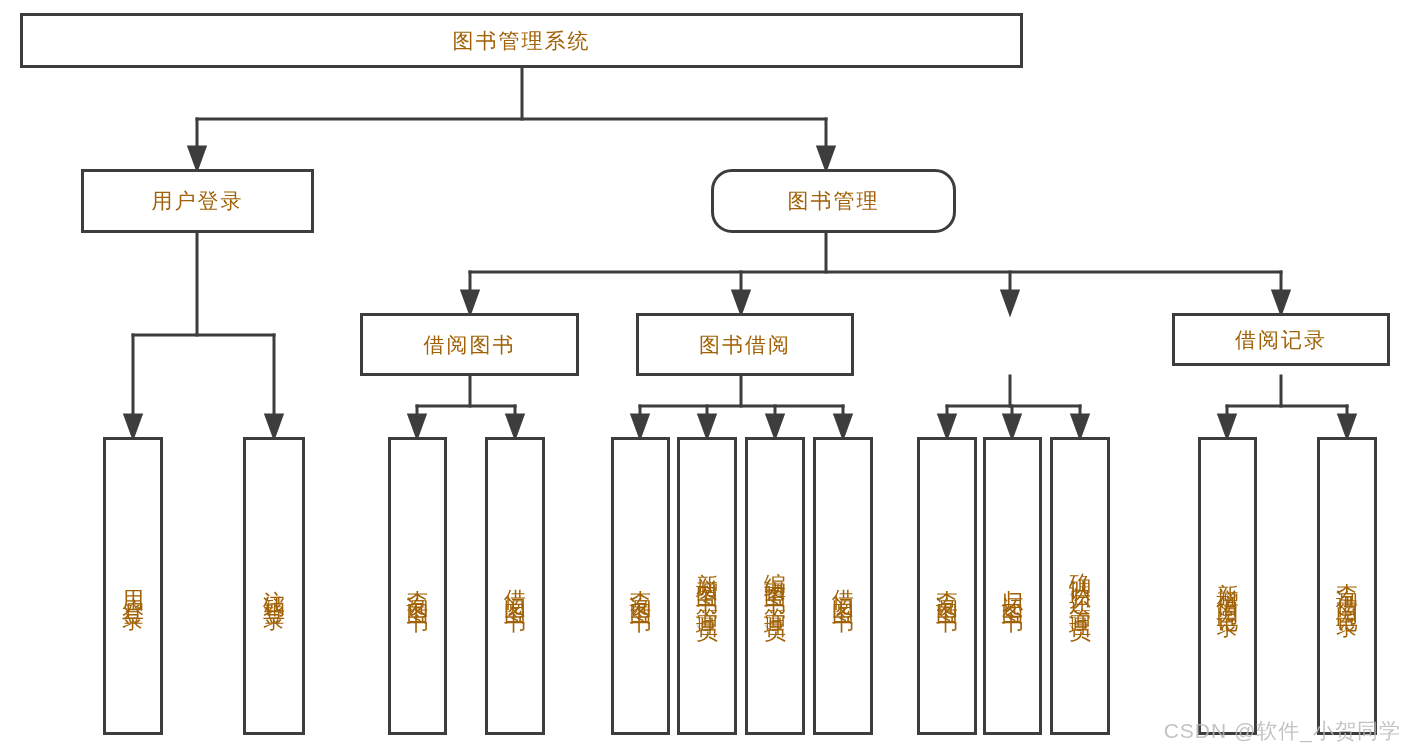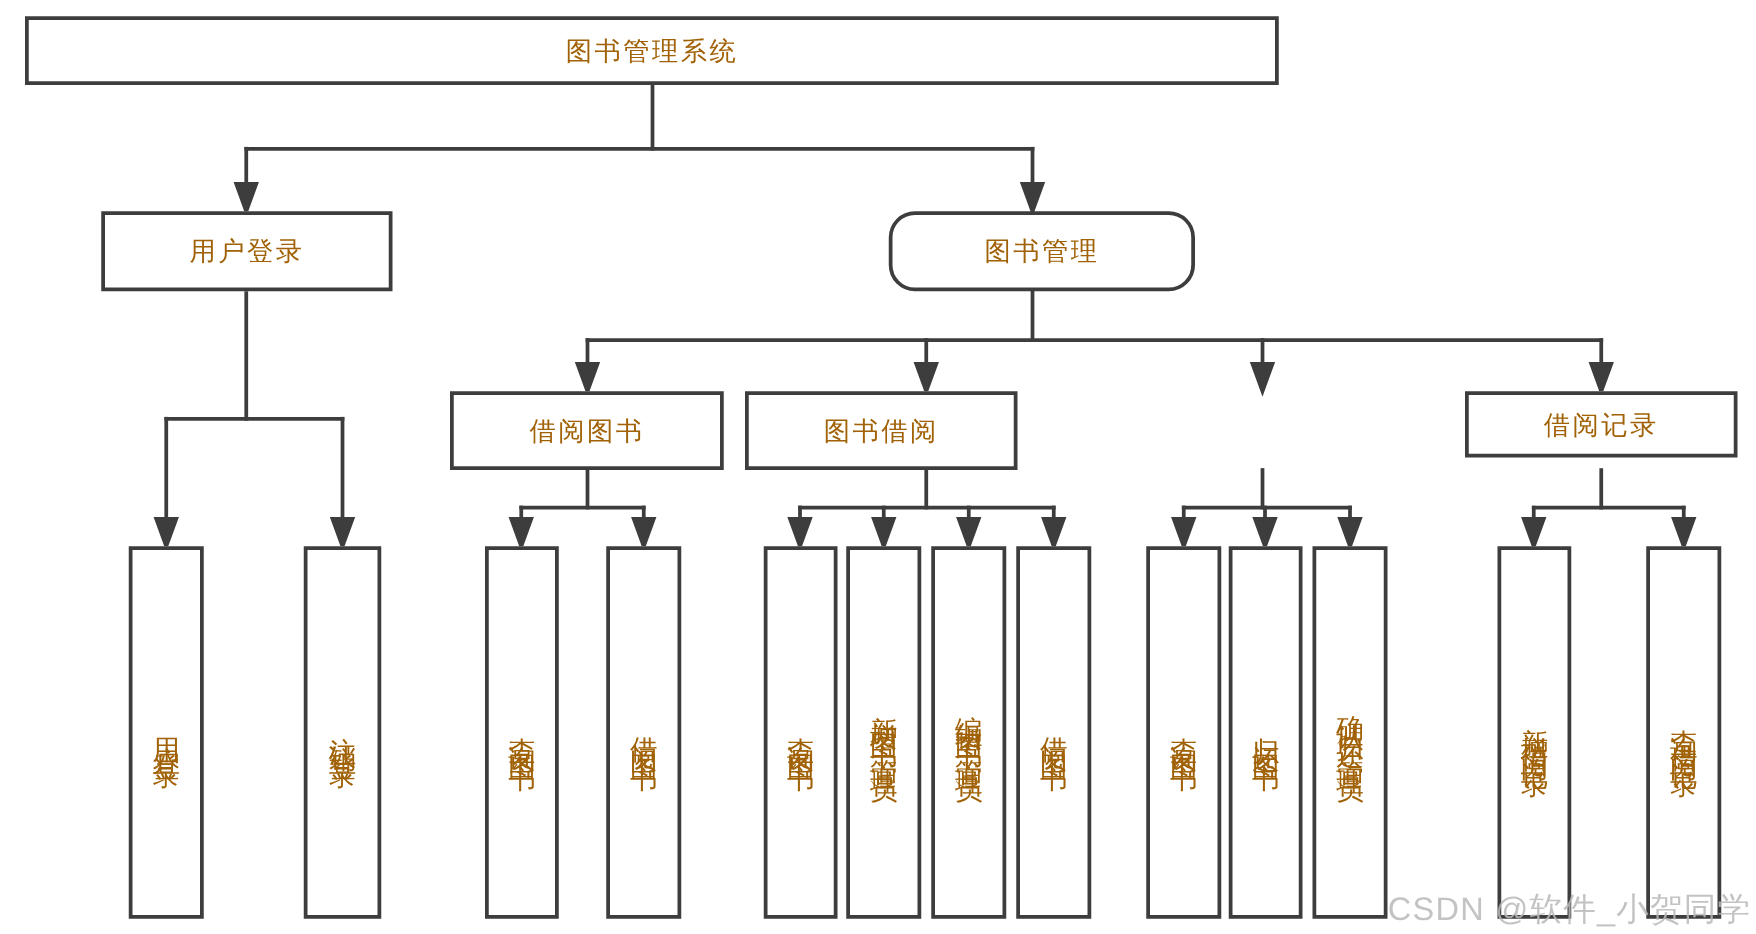--- a/index.html
+++ b/index.html
@@ -41,21 +41,21 @@
     writing-mode: vertical-rl;
     text-orientation: mixed;
     font-size: 22px;
     letter-spacing: 7px;
     line-height: 1;
   }
   .watermark {
     position: absolute;
     right: 4px;
     bottom: 2px;
-    font-size: 26px;
+    font-size: 21px;
     color: rgba(185, 185, 185, 0.85);
     letter-spacing: 1px;
     white-space: nowrap;
   }
 </style>
 </head>
 <body>
 
 <div class="canvas">
 
@@ -122,21 +122,21 @@
       <polygon points="1347,437 1339,415 1355,415"></polygon>
     </g>
   </svg>
 
   <div class="node h-node" style="left:20px; top:13px; width:1003px; height:55px;">图书管理系统</div>
 
   <div class="node h-node" style="left:81px; top:169px; width:233px; height:64px;">用户登录</div>
   <div class="node h-node" style="left:711px; top:169px; width:245px; height:64px;border-radius:21px;">图书管理</div>
 
   <div class="node h-node" style="left:360px; top:313px; width:219px; height:63px;">借阅图书</div>
-  <div class="node h-node" style="left:596px; top:313px; width:218px; height:63px;">图书借阅</div>
+  <div class="node h-node" style="left:636px; top:313px; width:218px; height:63px;">图书借阅</div>
   <div class="node h-node" style="left:1172px; top:313px; width:218px; height:53px;">借阅记录</div>
 
   <div class="node v-node" style="left:103px; top:437px; width:60px; height:298px;">用户登录</div>
   <div class="node v-node" style="left:243px; top:437px; width:62px; height:298px;">注销登录</div>
 
   <div class="node v-node" style="left:388px; top:437px; width:59px; height:298px;">查询图书</div>
   <div class="node v-node" style="left:485px; top:437px; width:60px; height:298px;">借阅图书</div>
 
   <div class="node v-node" style="left:611px; top:437px; width:59px; height:298px;">查询图书</div>
   <div class="node v-node" style="left:677px; top:437px; width:60px; height:298px;">新增图书（管理员）</div>

